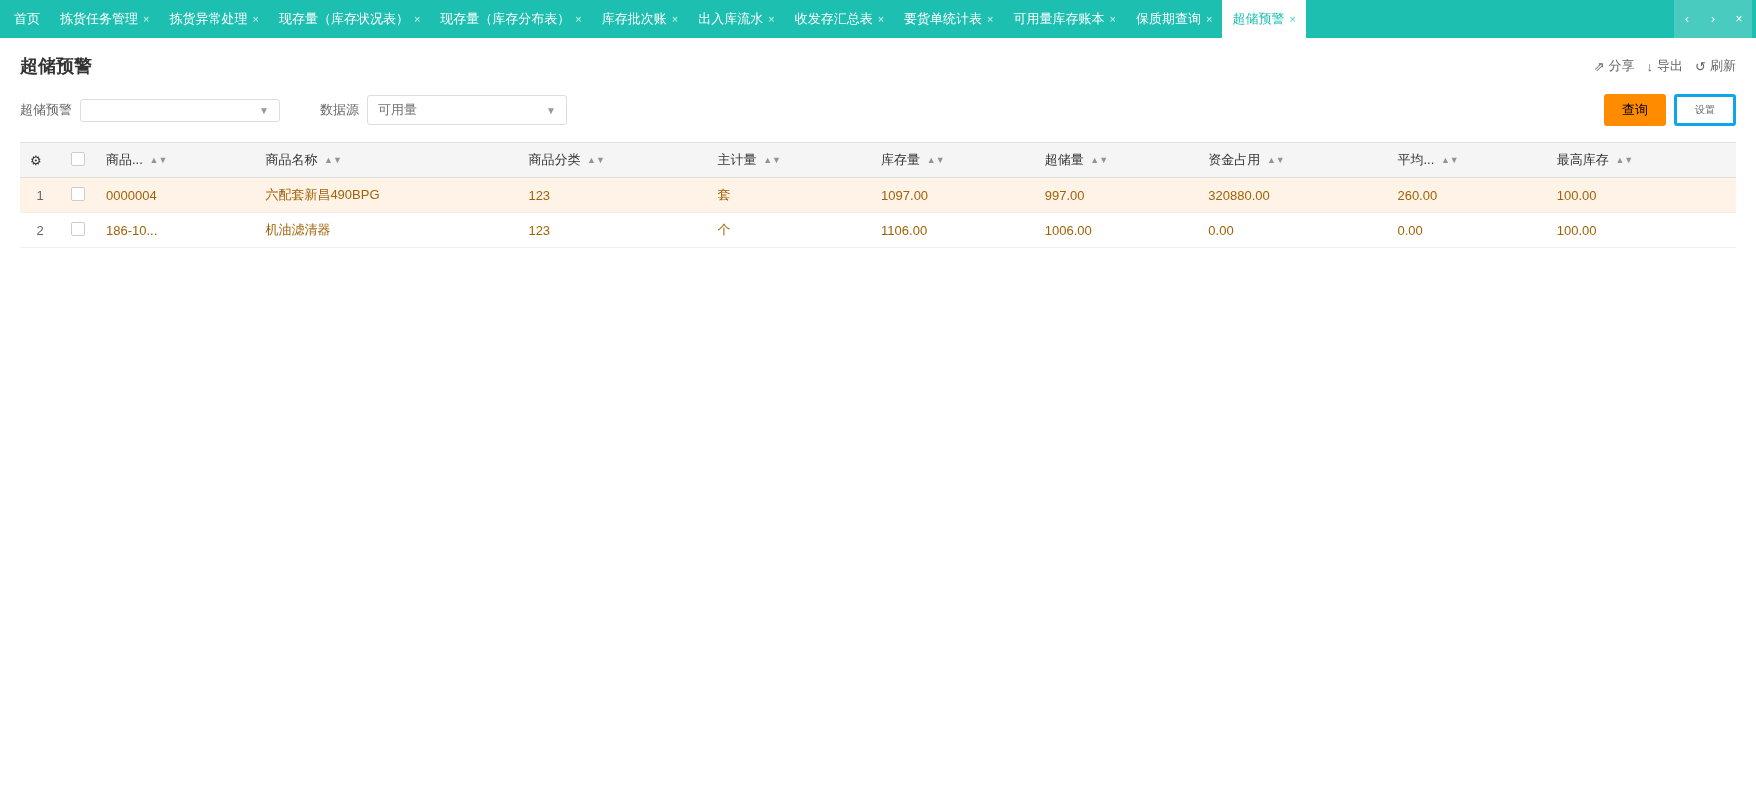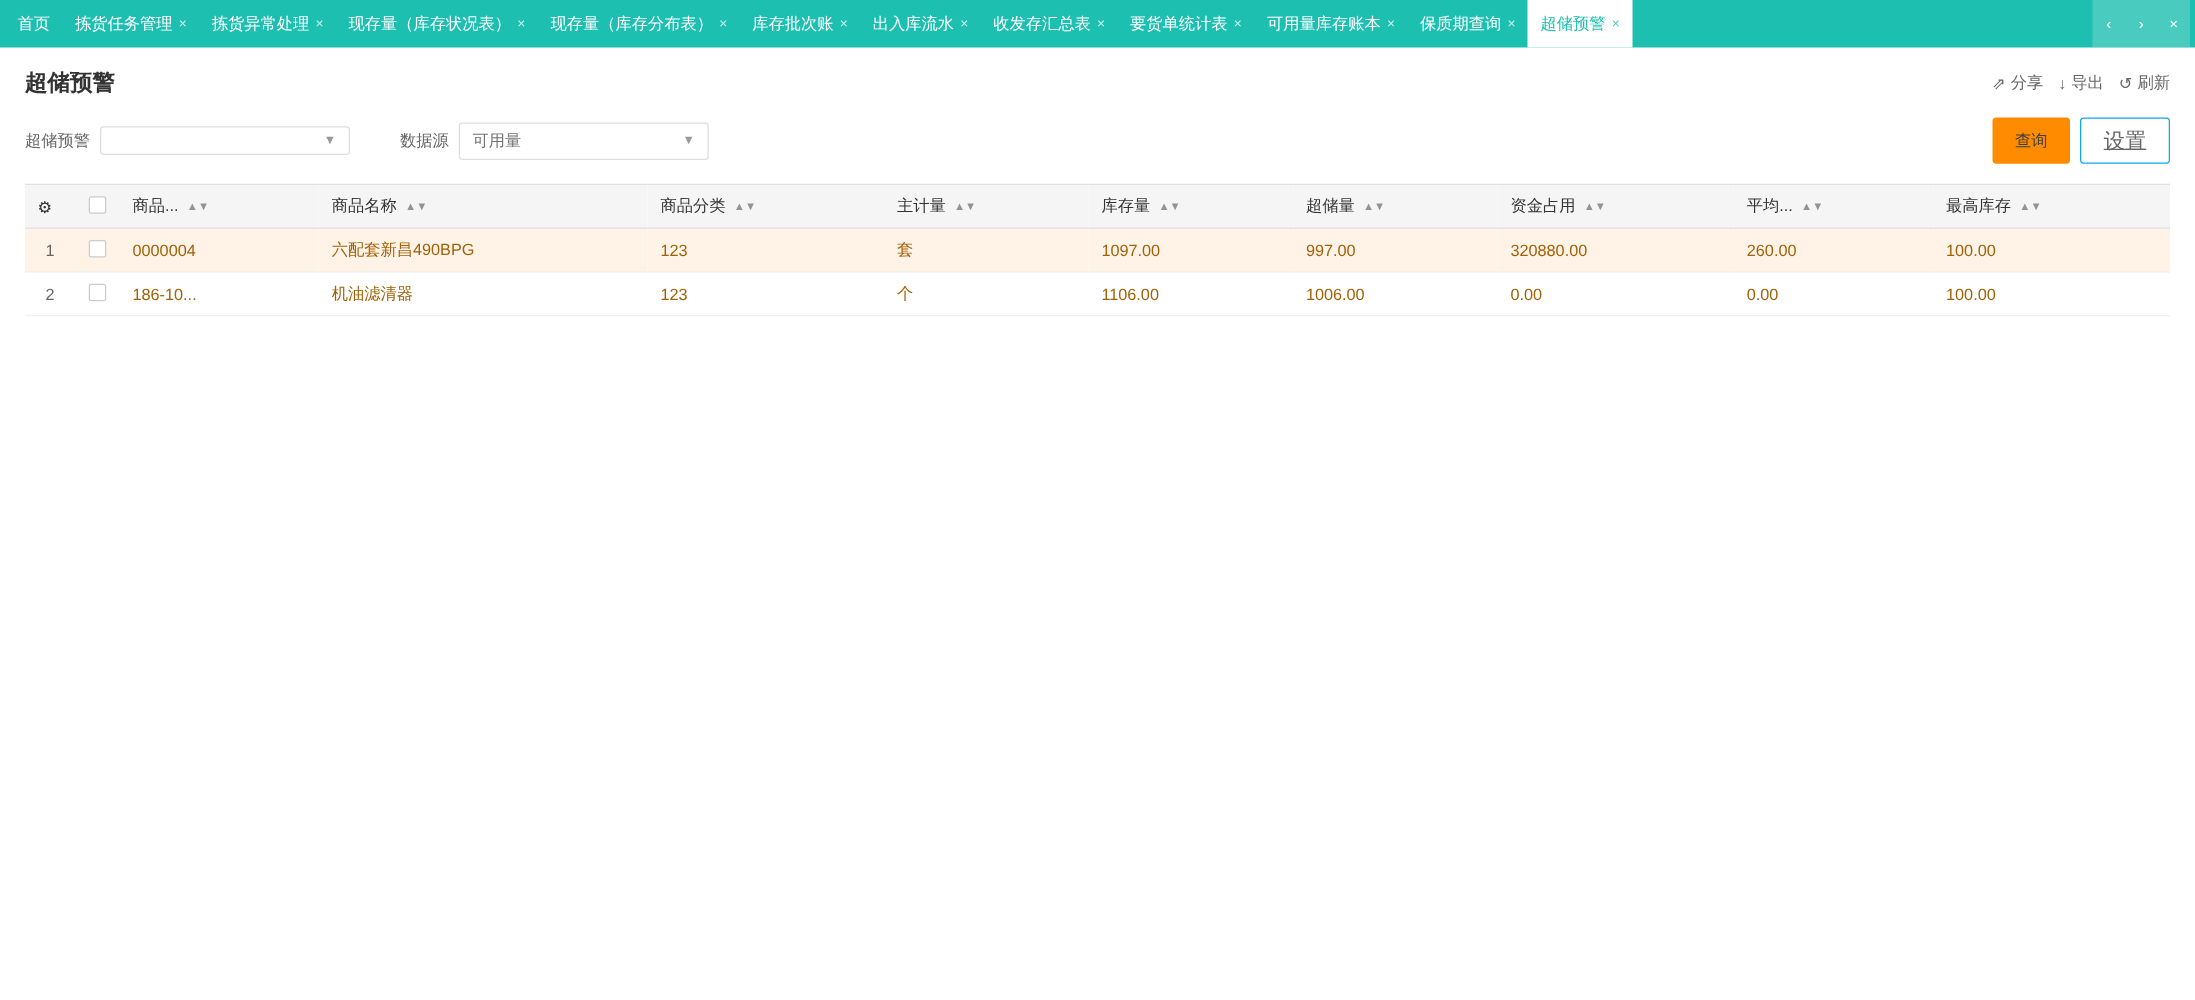--- a/index.html
+++ b/index.html
@@ -118,36 +118,35 @@
     .filter-select-arrow { color: #999; font-size: 10px; margin-left: 8px; }
 
     
     .right-actions {
       margin-left: auto;
       display: flex;
       gap: 8px;
     }
     .btn-query {
       background: #ff8c00;
-      color: #404040;
+      color: #000000;
       border: none;
       border-radius: 3px;
       padding: 6px 18px;
       cursor: pointer;
       font-size: 13px;
     }
     .btn-settings {
       background: #fff;
       color: #666;
-      border: 1px solid #0ea5e9;
+      border: 3px solid #0ea5e9;
       border-radius: 3px;
       padding: 6px 18px;
       cursor: pointer;
-      font-size: 17px;
-      text-decoration: underline;
+      font-size: 10px;
     }
 
     
     .data-table {
       width: 100%;
       border-collapse: collapse;
       font-size: 13px;
     }
     .data-table th {
       background: #f5f5f5;

